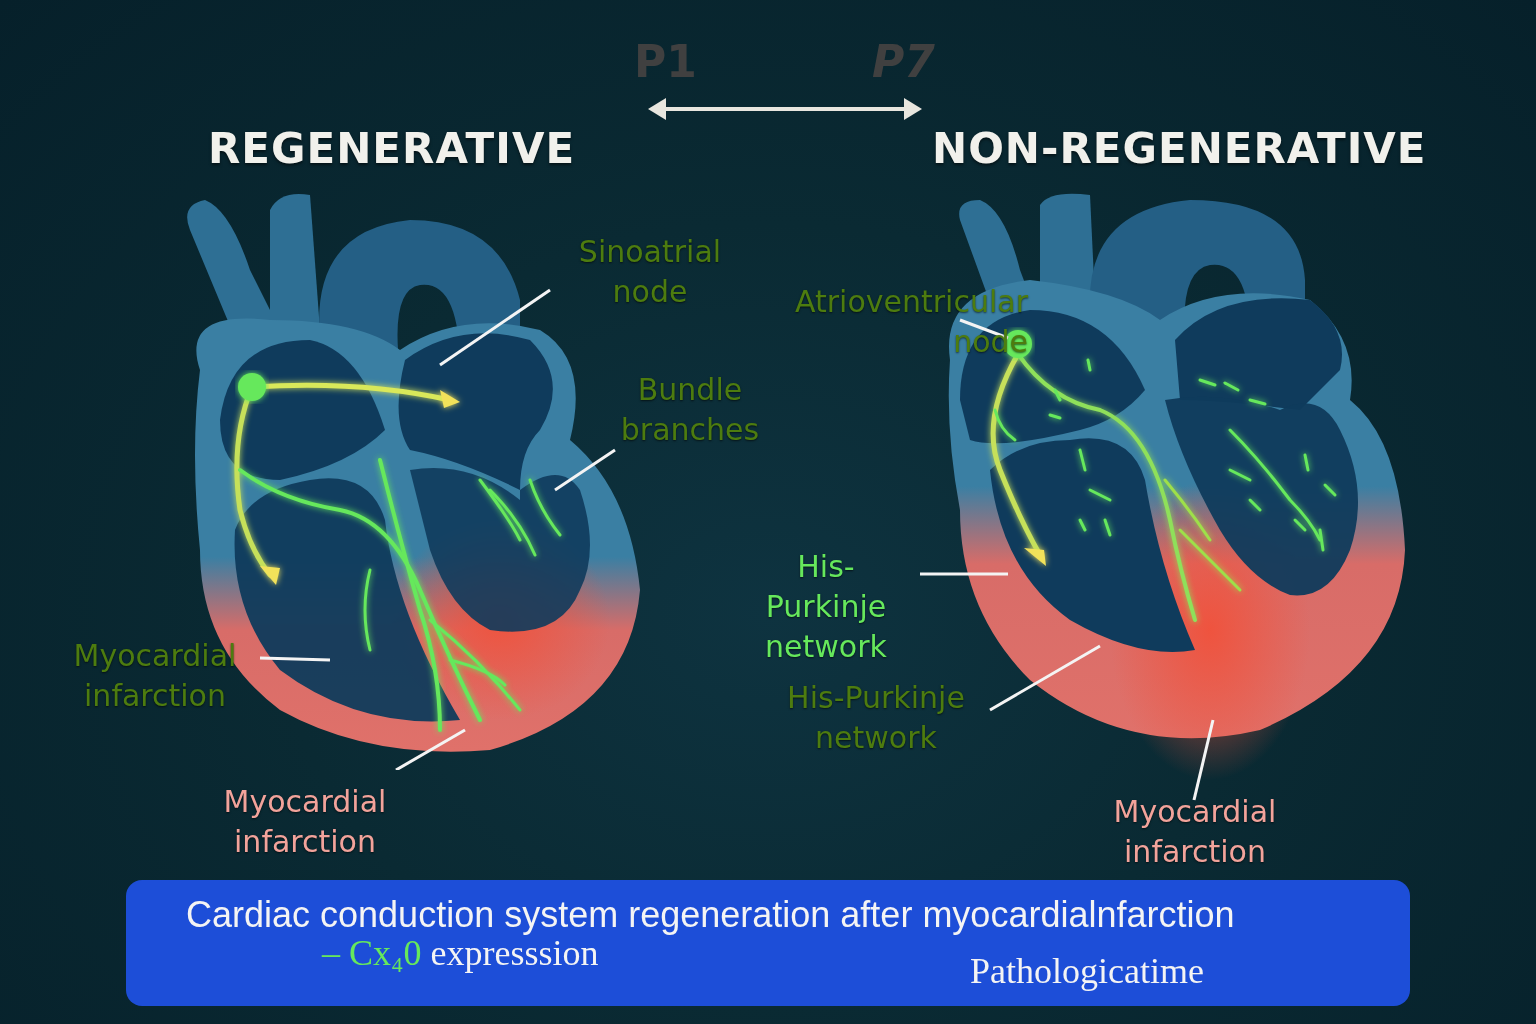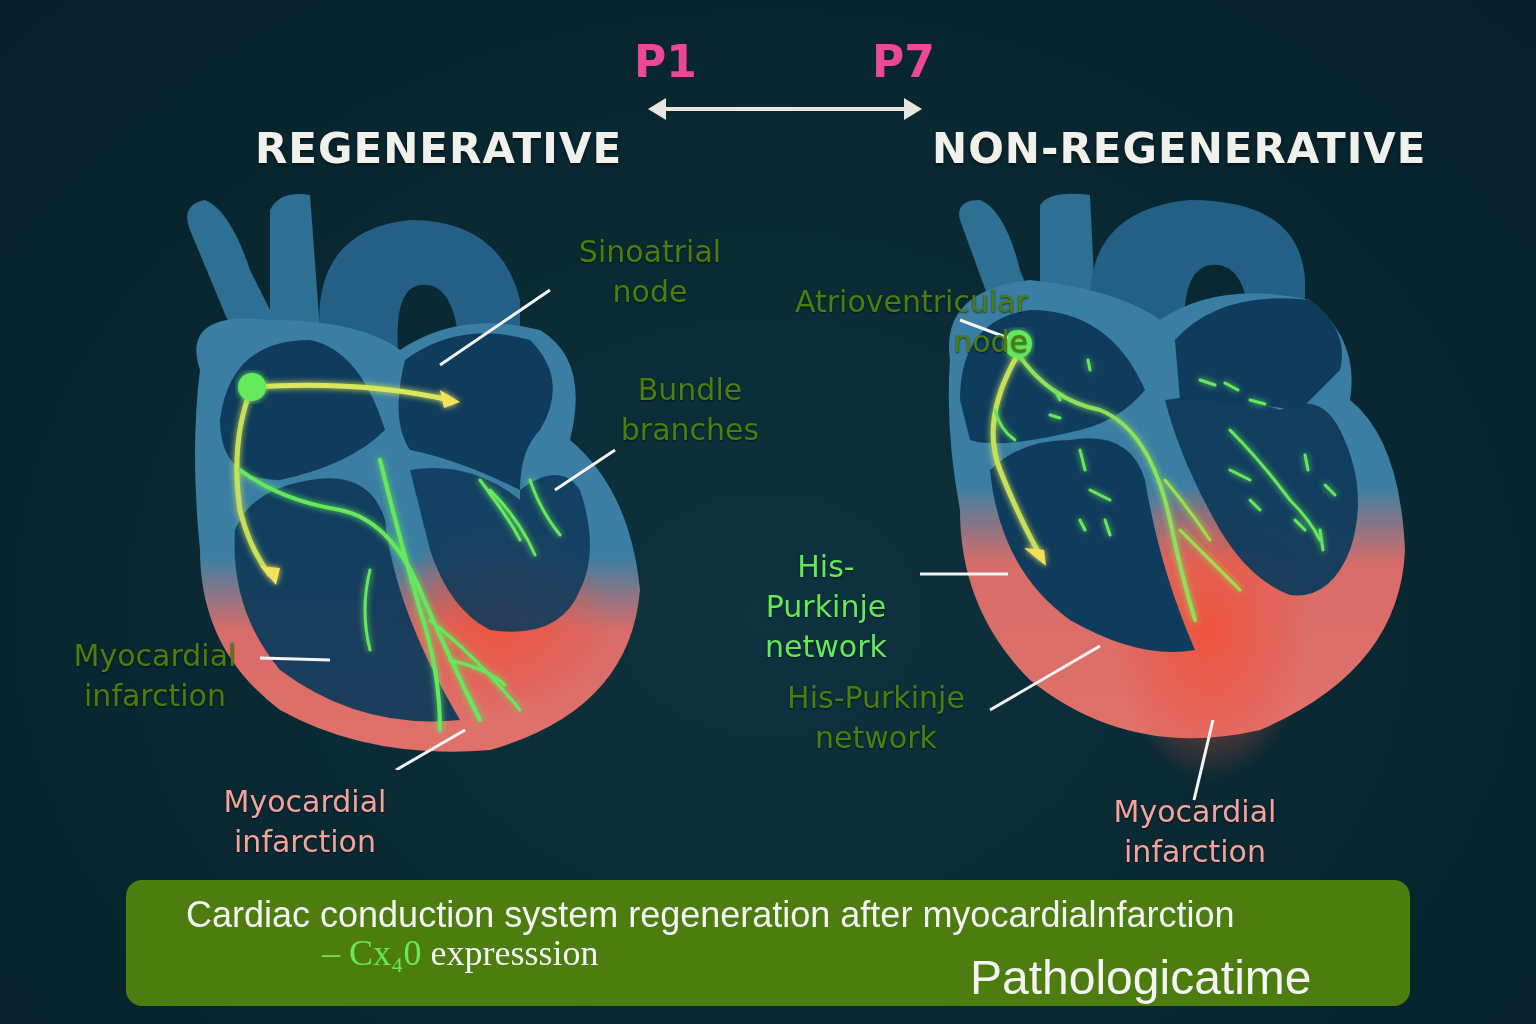--- a/index.html
+++ b/index.html
@@ -8,58 +8,58 @@
     background: radial-gradient(ellipse at 50% 60%, #0e3340 0%, #0a2a33 45%, #06202a 100%);
     font-family: "DejaVu Sans", sans-serif;
     color: #f2f2f2;
   }
   .abs { position: absolute; }
   .title {
     font-family: "DejaVu Sans", sans-serif; font-weight: bold;
     font-size: 42px; letter-spacing: 1px; color: #f1f1ec;
     text-shadow: 0 2px 3px rgba(0,0,0,0.5);
   }
-  .ptag { font-size: 44px; font-weight: bold; color: #ec4899; }
+  .ptag { font-size: 44px; font-weight: bold; color: #404040; }
   .label {
     font-size: 30px; line-height: 40px; text-align: center; color: #4d7c0f;
     text-shadow: 0 1px 2px rgba(0,0,0,0.6);
   }
   .label.green { color: #66e85c; margin-top: 33px; }
   .label.pink { color: #f2a39b; }
   .caption {
     left: 126px; top: 880px; width: 1284px; height: 126px;
-    background: #4d7c0f; border-radius: 16px;
+    background: #1d4ed8; border-radius: 16px;
   }
   .cap-line1 {
     position: absolute; left: 60px; top: 14px; font-size: 36px; color: #f4f4f4;
     font-family: "Liberation Sans", sans-serif;
   }
   .cap-line2a {
     position: absolute; left: 196px; top: 52px; font-size: 36px;
     font-family: Liberation Serif, serif; color: #f4f4f4;
   }
   .cap-line2b {
-    position: absolute; left: 844px; top: 70px; font-size: 48px;
-    font-family: Liberation Sans, sans-serif; color: #f4f4f4;
+    position: absolute; left: 844px; top: 70px; font-size: 36px;
+    font-family: Liberation Serif, serif; color: #f4f4f4;
   }
   .green-txt { color: #66e85c; }
   svg.heart { position: absolute; }
 </style>
 </head>
 <body>
 
 <div class="abs ptag" style="left:634px; top:36px;">P1</div>
-<div class="abs ptag" style="left:872px; top:36px;">P7</div>
+<div class="abs ptag" style="left:872px; top:36px;font-style:italic;">P7</div>
 <svg class="abs" style="left:640px; top:94px;" width="290" height="30">
   <line x1="18" y1="15" x2="272" y2="15" stroke="#e8e6df" stroke-width="4"></line>
   <polygon points="8,15 26,4 26,26" fill="#e8e6df"></polygon>
   <polygon points="282,15 264,4 264,26" fill="#e8e6df"></polygon>
 </svg>
 
-<div class="abs title" style="left:208px; top:124px;margin-left:47px;">REGENERATIVE</div>
+<div class="abs title" style="left:208px; top:124px;">REGENERATIVE</div>
 <div class="abs title" style="left:932px; top:124px;">NON-REGENERATIVE</div>
 
 <svg class="heart" style="left:160px; top:190px;" width="520" height="580" viewBox="0 0 520 580">
   <defs>
     <linearGradient id="lw" x1="0" y1="0" x2="0" y2="1">
       <stop offset="0" stop-color="#3a7fa3"></stop>
       <stop offset="0.55" stop-color="#3a7fa3"></stop>
       <stop offset="0.72" stop-color="#d86c68"></stop>
       <stop offset="1" stop-color="#e0716a"></stop>
     </linearGradient>

